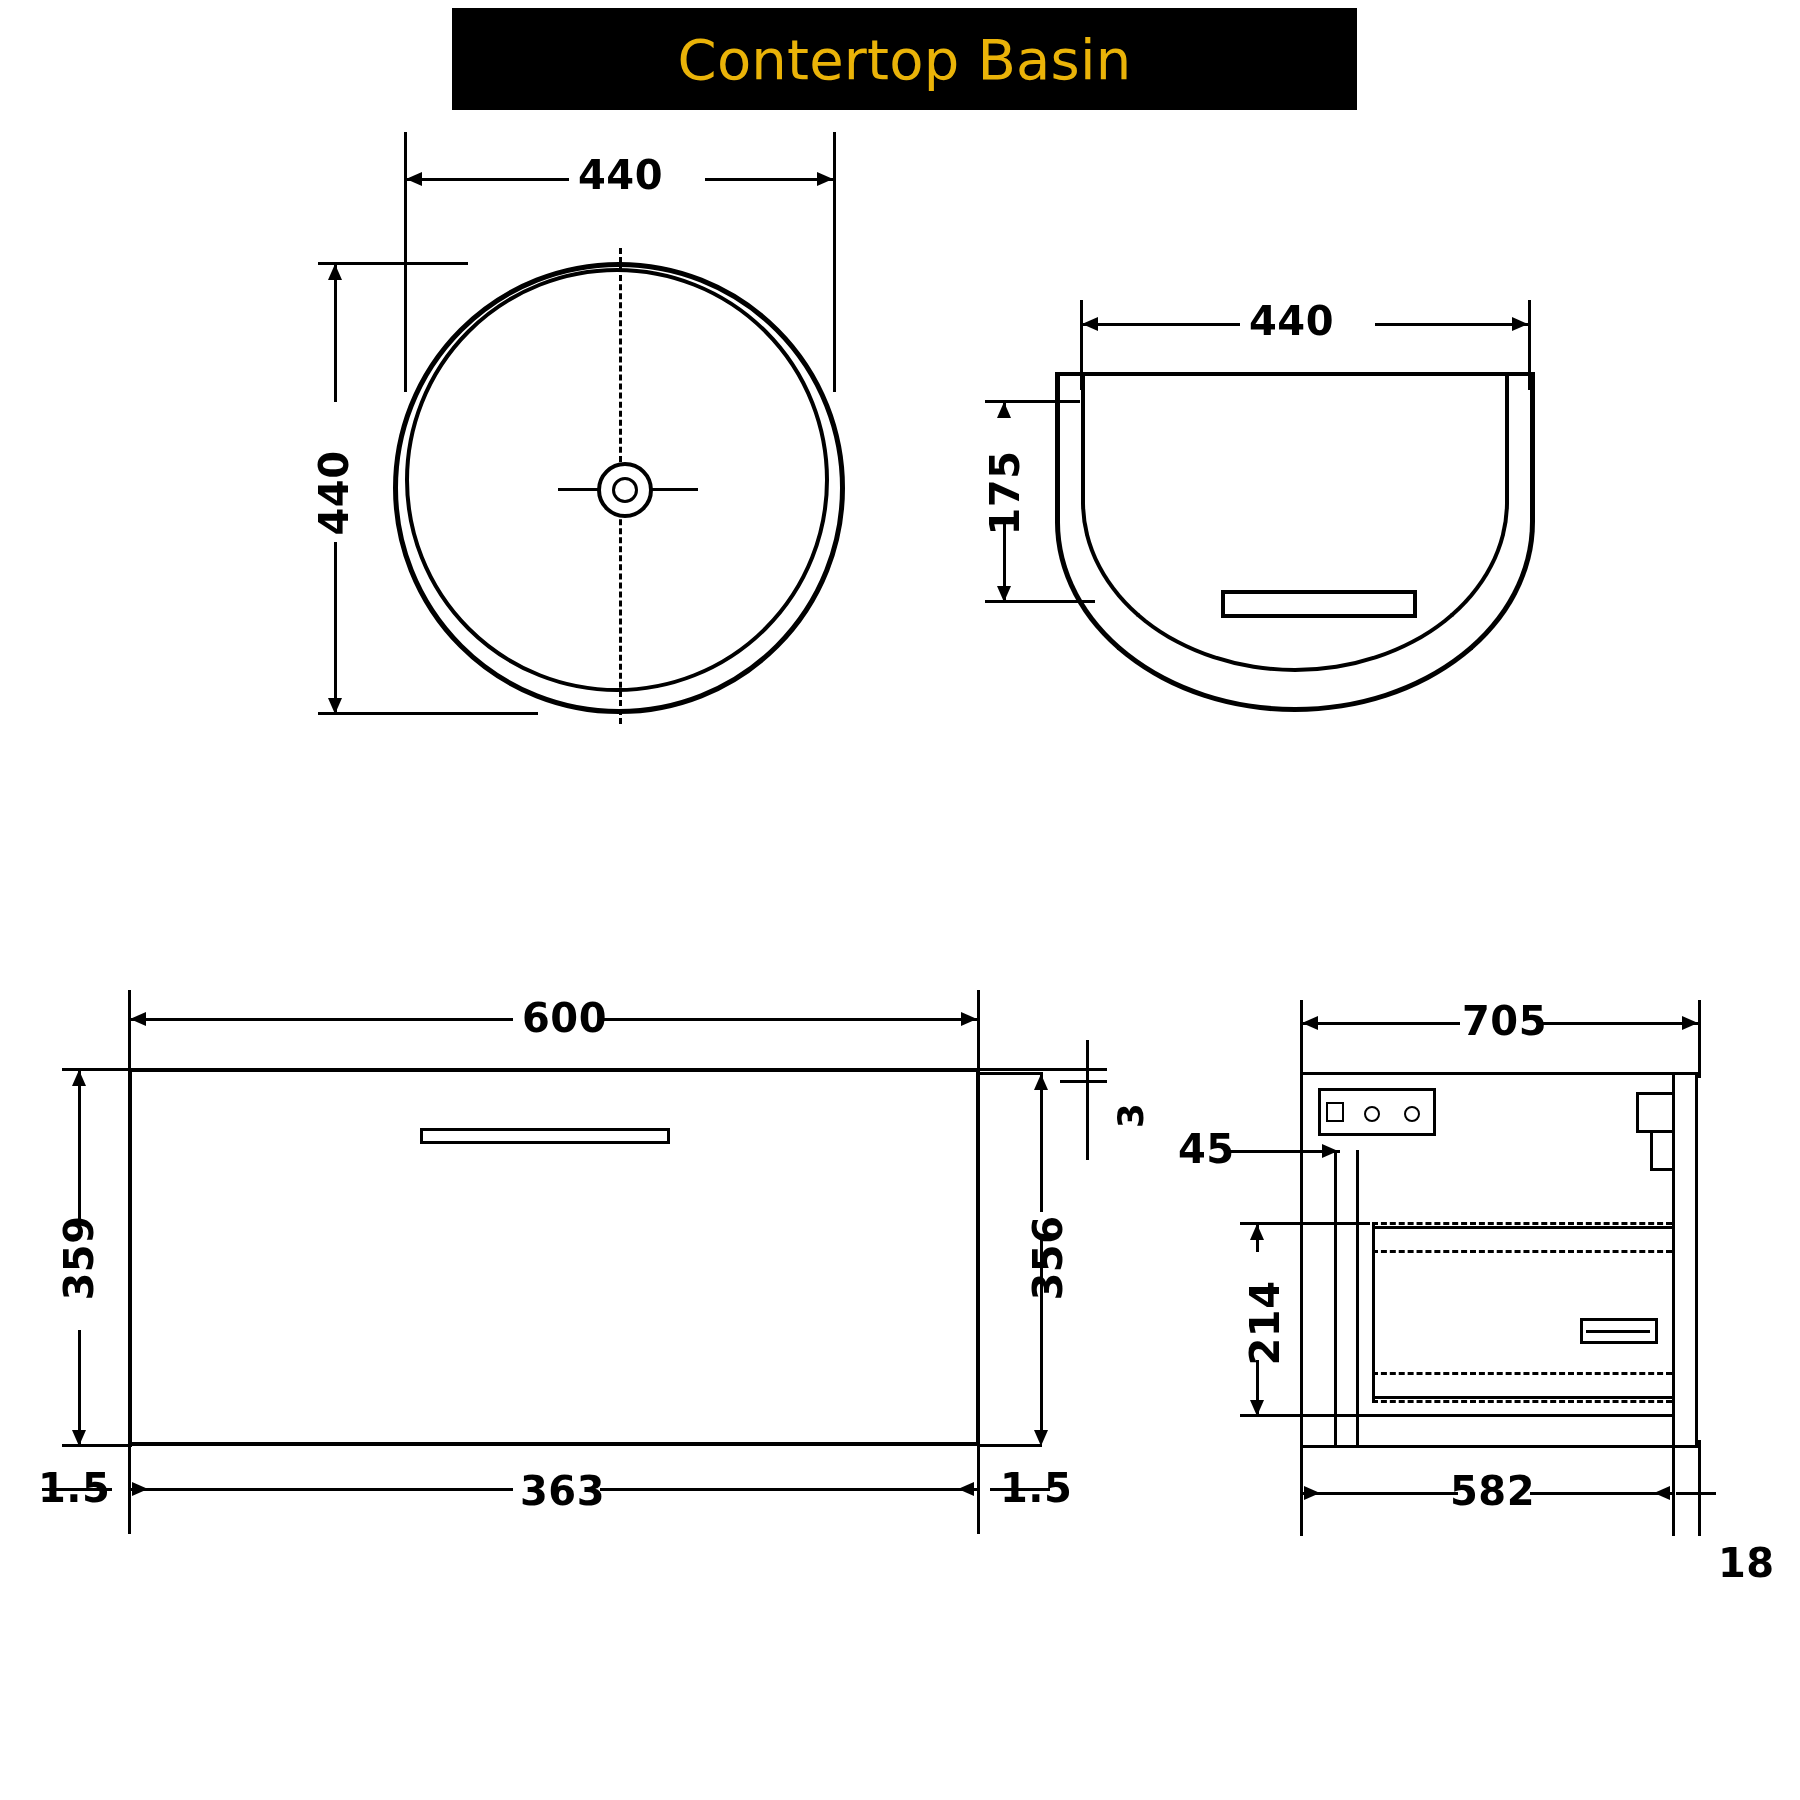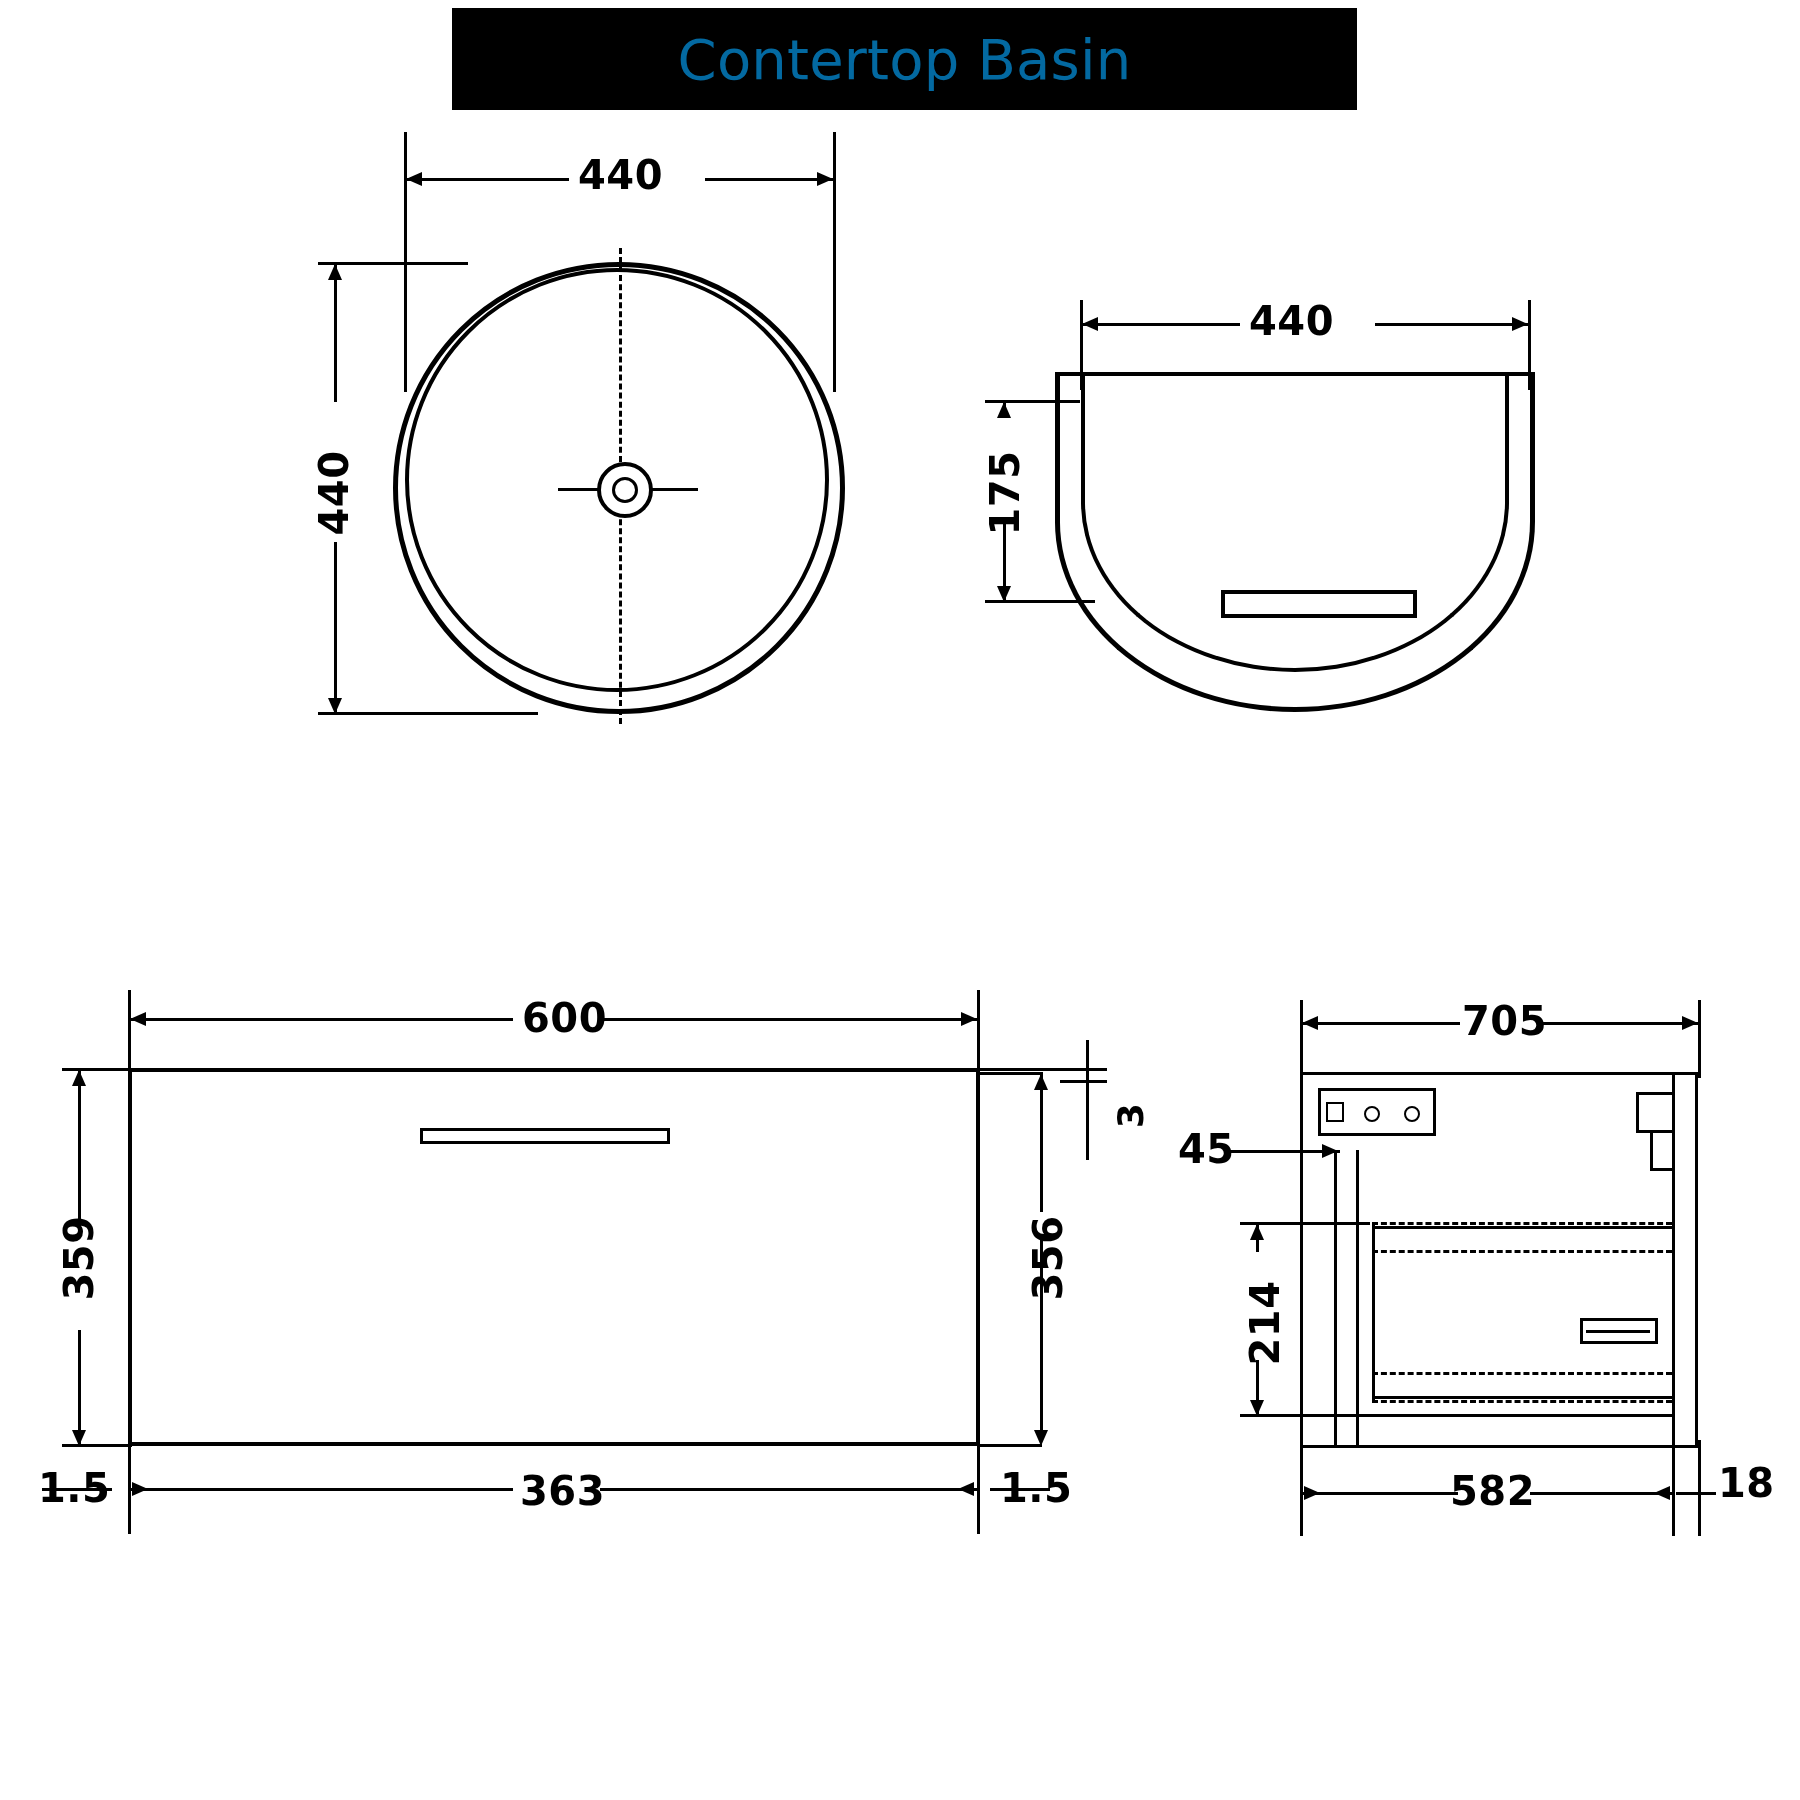--- a/index.html
+++ b/index.html
@@ -18,21 +18,21 @@
   .stage {
     position: absolute;
     left: 0; top: 0;
     width: 1800px;
     height: 1800px;
   }
   
   .banner {
     position: absolute;
     background: #000000;
-    color: #0369a1;
+    color: #eab308;
     display: flex;
     align-items: center;
     justify-content: center;
     letter-spacing: 0.2px;
   }
   #banner-basin {
     left: 452px;
     top: 8px;
     width: 905px;
     height: 102px;
@@ -366,16 +366,16 @@
     <div class="ln v2" style="left:1300px; top:1440px; height:96px;"></div>
     <div class="ln v2" style="left:1672px; top:1440px; height:96px;"></div>
     <div class="ln v2" style="left:1698px; top:1440px; height:96px;"></div>
     <div class="ln h2" style="left:1300px; top:1492px; width:158px;"></div>
     <div class="ln h2" style="left:1530px; top:1492px; width:142px;"></div>
     <div class="ar ar-r" style="left:1304px; top:1486px;"></div>
     <div class="ar ar-l" style="left:1654px; top:1486px;"></div>
     <div class="dim-txt" style="left:1450px; top:1468px;">582</div>
 
     <div class="ln h2" style="left:1676px; top:1492px; width:40px;"></div>
-    <div class="dim-txt" style="left:1718px; top:1460px;">18</div>
+    <div class="dim-txt" style="left:1718px; top:1540px;">18</div>
   </div>
 
 </div>
 
 </body></html>

